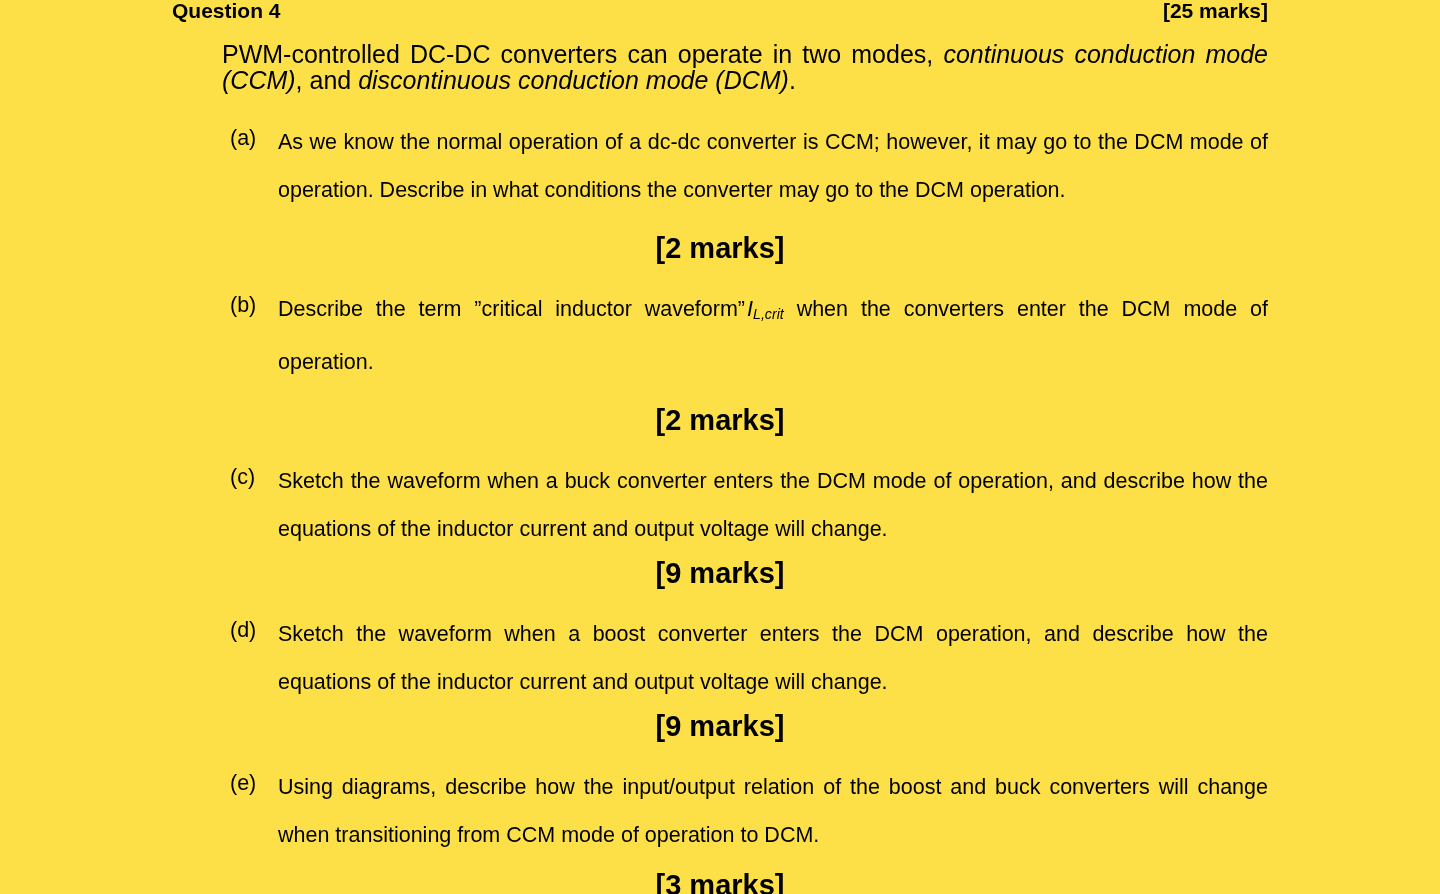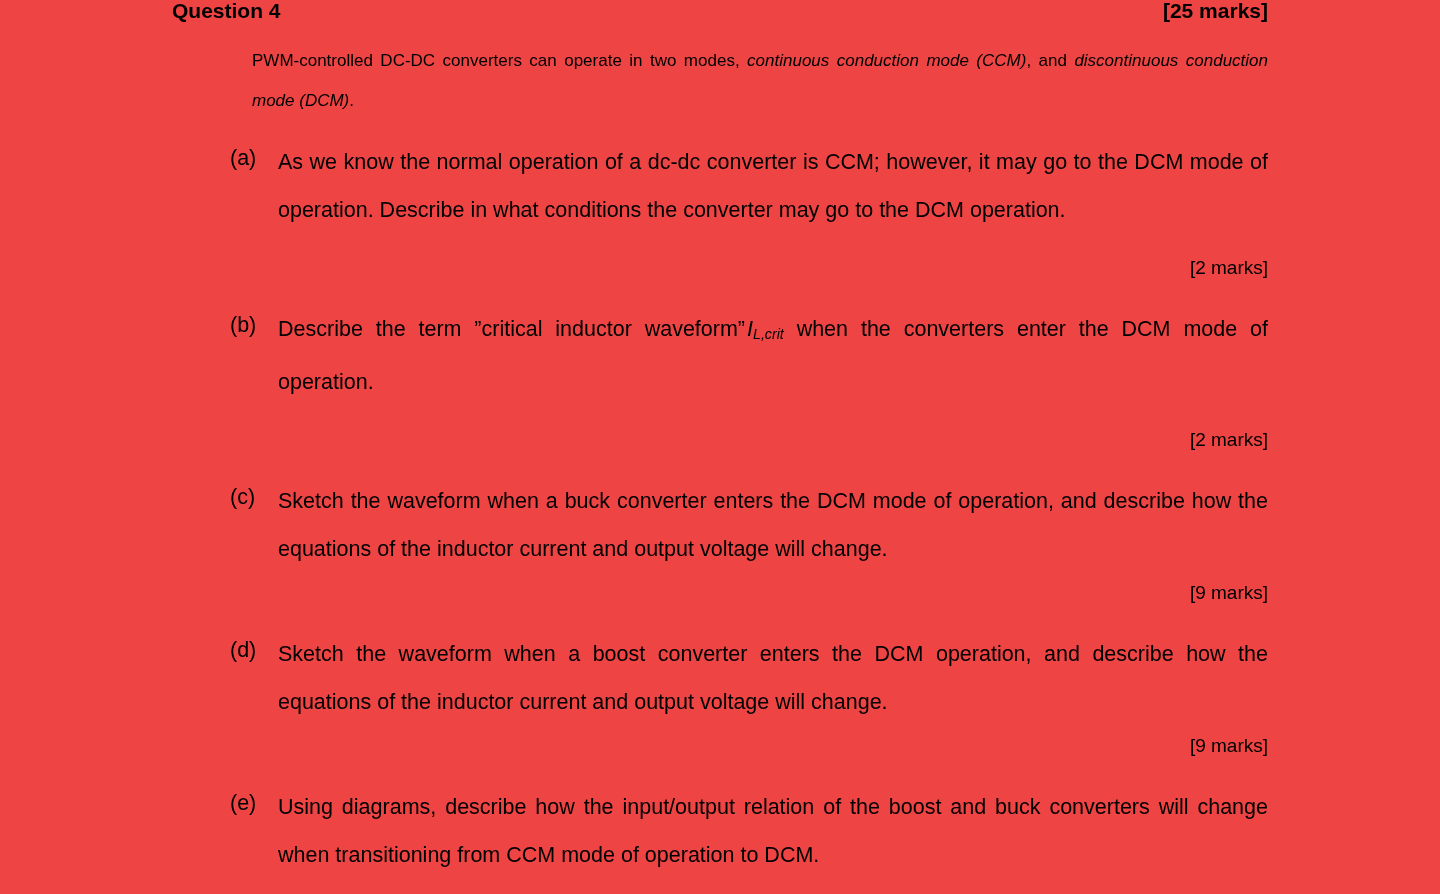--- a/index.html
+++ b/index.html
@@ -13,21 +13,21 @@
     font-family: "Liberation Sans", sans-serif;
     color: #000000;
     -webkit-font-smoothing: antialiased;
   }
 
   .page {
     position: relative;
     width: 1440px;
     height: 894px;
     overflow: hidden;
-    background: #ef4444;
+    background: #fde047;
   }
 
   
   .content {
     position: absolute;
     left: 172px;
     top: 0px;
     width: 1096px;   
   }
 
@@ -39,24 +39,24 @@
     font-size: 21px;
     font-weight: bold;
     line-height: 26px;
     margin-top: -2px;
   }
   .q-title { white-space: nowrap; }
   .q-marks { white-space: nowrap; }
 
   
   .intro {
-    margin-left: 80px;      
+    margin-left: 50px;      
     margin-top: 17px;
-    font-size: 17px;
-    line-height: 40px;
+    font-size: 25px;
+    line-height: 26px;
     text-align: justify;
     text-justify: inter-word;
     hyphens: none;
   }
   .intro i { font-style: italic; }
 
   
   .item {
     margin-left: 58px;      
     margin-top: 17px;
@@ -73,23 +73,23 @@
     flex: 1 1 auto;
     font-size: 21.5px;
     line-height: 48px;
     text-align: justify;
     text-justify: inter-word;
     hyphens: none;
   }
 
   
   .marks-line {
-    text-align: right;
-    font-size: 19px;
-    font-weight: normal;
+    text-align: center;
+    font-size: 29px;
+    font-weight: bold;
     line-height: 40px;
   }
   .marks-a { margin-top: 14px; }
   .marks-b { margin-top: 14px; }
   .marks-c { margin-top: 0px; }
   .marks-d { margin-top: 0px; }
   .marks-e { margin-top: 6px; }
 
   
   .mvar {

